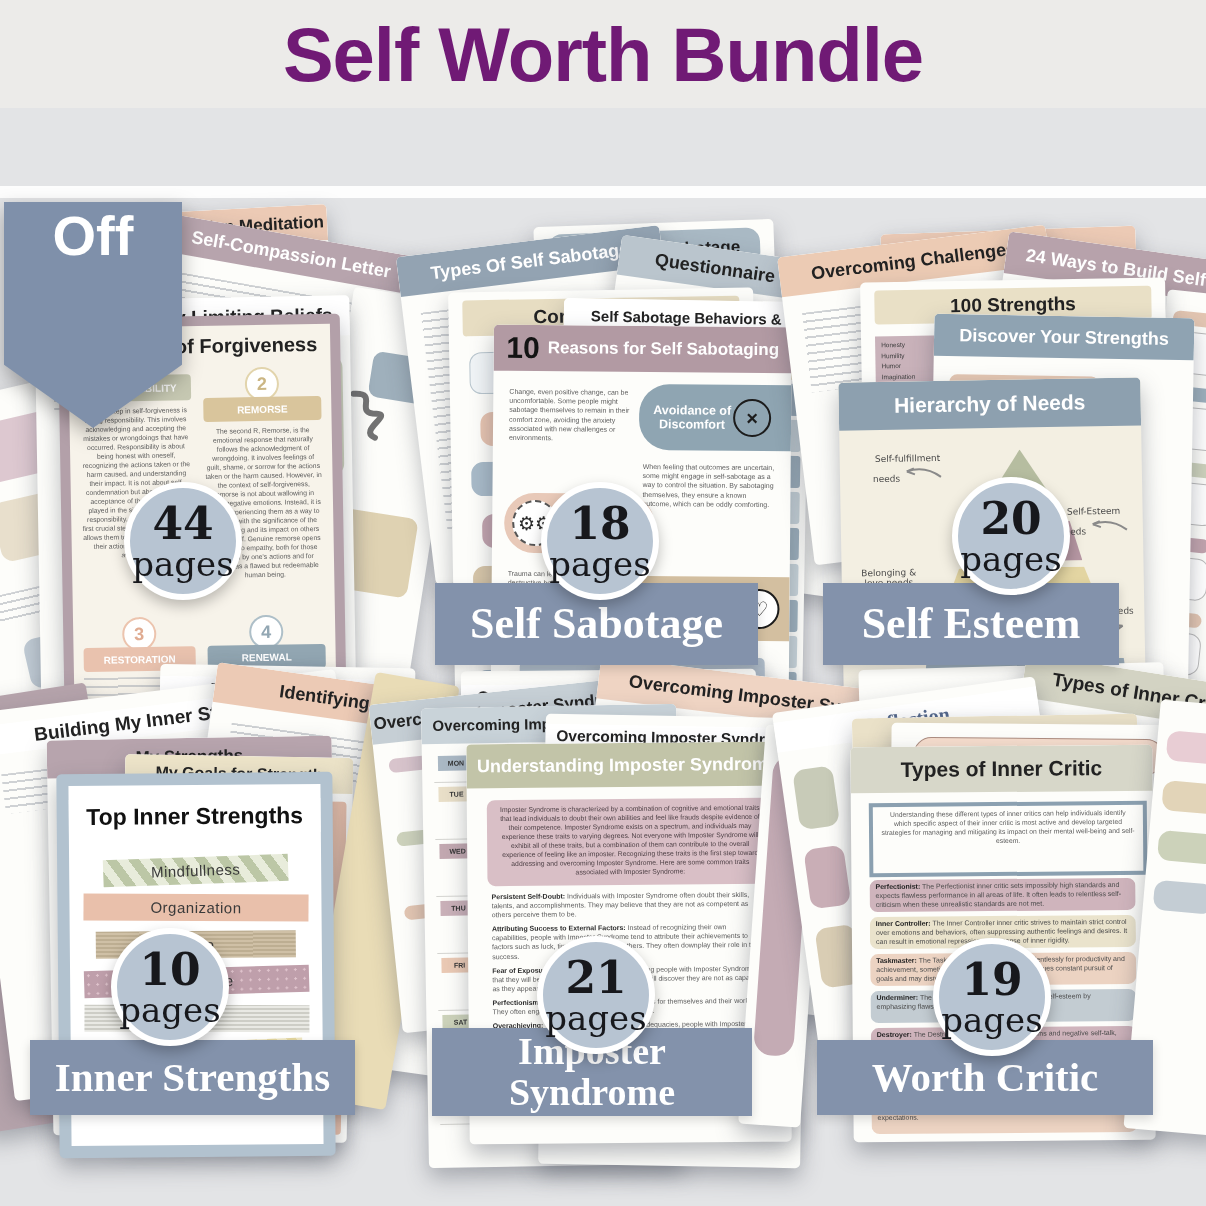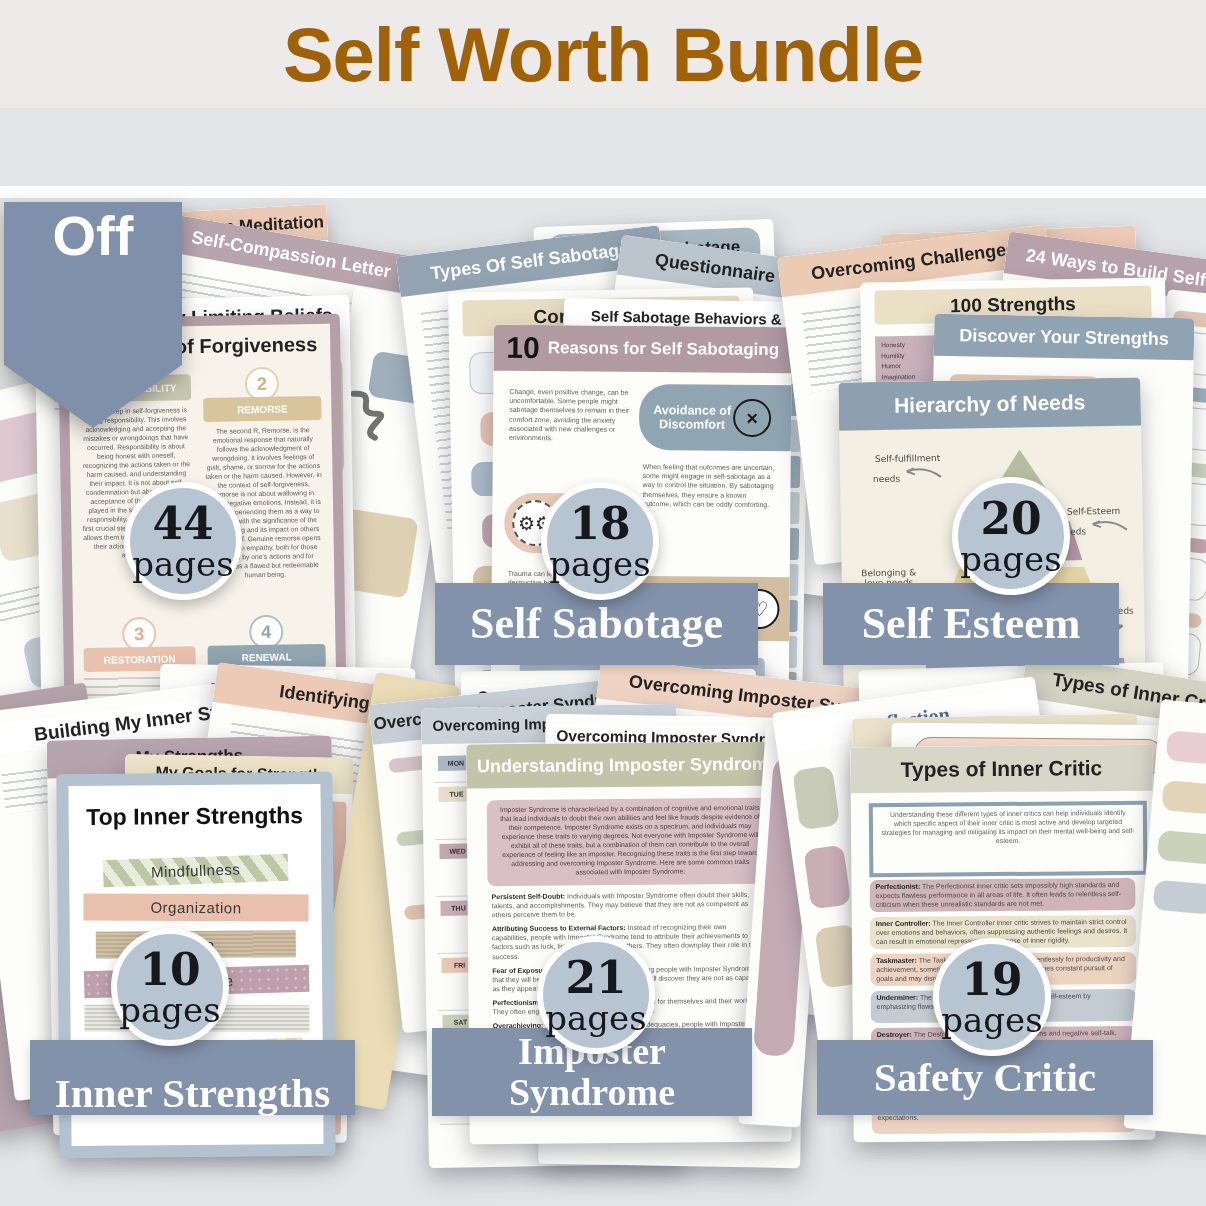--- a/index.html
+++ b/index.html
@@ -1,21 +1,21 @@
 <!DOCTYPE html>
 <html><head>
 <meta charset="utf-8">
 <style>
   html,body{margin:0;padding:0;background:#d9dadc;}
   .poster{position:relative;width:1206px;height:1206px;overflow:hidden;background:#e3e4e6;
           font-family:"Liberation Sans",sans-serif;}
   
   .title-bar{position:absolute;left:0;top:0;width:1206px;height:108px;background:#ecebe9;
              display:flex;align-items:center;justify-content:center;}
-  .title-bar h1{margin:8px;font-size:76px;font-weight:800;color:#a16207;letter-spacing:-1px;}
+  .title-bar h1{margin:8px;font-size:76px;font-weight:800;color:#701a75;letter-spacing:-1px;}
   .sub-banner{position:absolute;left:0;top:108px;width:1206px;height:78px;background:#8594ac;
               display:flex;align-items:center;justify-content:center;color:#fff;font-size:45px;font-weight:bold;}
   .white-strip{position:absolute;left:0;top:186px;width:1206px;height:12px;background:#fdfdfd;}
   .footer-banner{position:absolute;left:0;top:1128px;width:1206px;height:78px;background:#8594ac;
               display:flex;align-items:center;justify-content:center;color:#fff;font-size:44px;font-weight:bold;}
   
   .collage{position:absolute;left:0;top:198px;width:1206px;height:930px;background:#e3e4e6;}
   .page{position:absolute;background:#fdfdfa;border-radius:5px;box-shadow:0 10px 22px rgba(55,60,75,.35);overflow:hidden;}
   .ph{position:absolute;left:0;right:0;top:0;display:flex;align-items:center;justify-content:center;
       font-weight:bold;color:#222;text-align:center;line-height:1.05;}
@@ -571,29 +571,29 @@
         <span class="off">Off</span>
       </div>
     </div>
 
     <div class="stack-label" style="left:435px;top:385px;width:323px;height:82px;font-size:44px;">
       <span>Self Sabotage</span>
     </div>
     <div class="stack-label" style="left:823px;top:385px;width:296px;height:82px;font-size:44px;">
       <span>Self Esteem</span>
     </div>
-    <div class="stack-label" style="left:30px;top:842px;width:325px;height:75px;font-size:41px;justify-content:flex-end;">
+    <div class="stack-label" style="left:30px;top:842px;width:325px;height:75px;font-size:41px;">
       <span>Inner Strengths</span>
     </div>
     <div class="stack-label" style="left:432px;top:830px;width:320px;height:88px;font-size:38px;">
       <span>Imposter</span>
       <span>Syndrome</span>
     </div>
     <div class="stack-label" style="left:817px;top:842px;width:336px;height:75px;font-size:41px;">
-      <span>Safety Critic</span>
+      <span>Worth Critic</span>
     </div>
 
     <div class="count" style="left:124px;top:284px;">
       <span class="num">44</span>
       <span class="unit">pages</span>
     </div>
     <div class="count" style="left:541px;top:284px;">
       <span class="num">18</span>
       <span class="unit">pages</span>
     </div>

